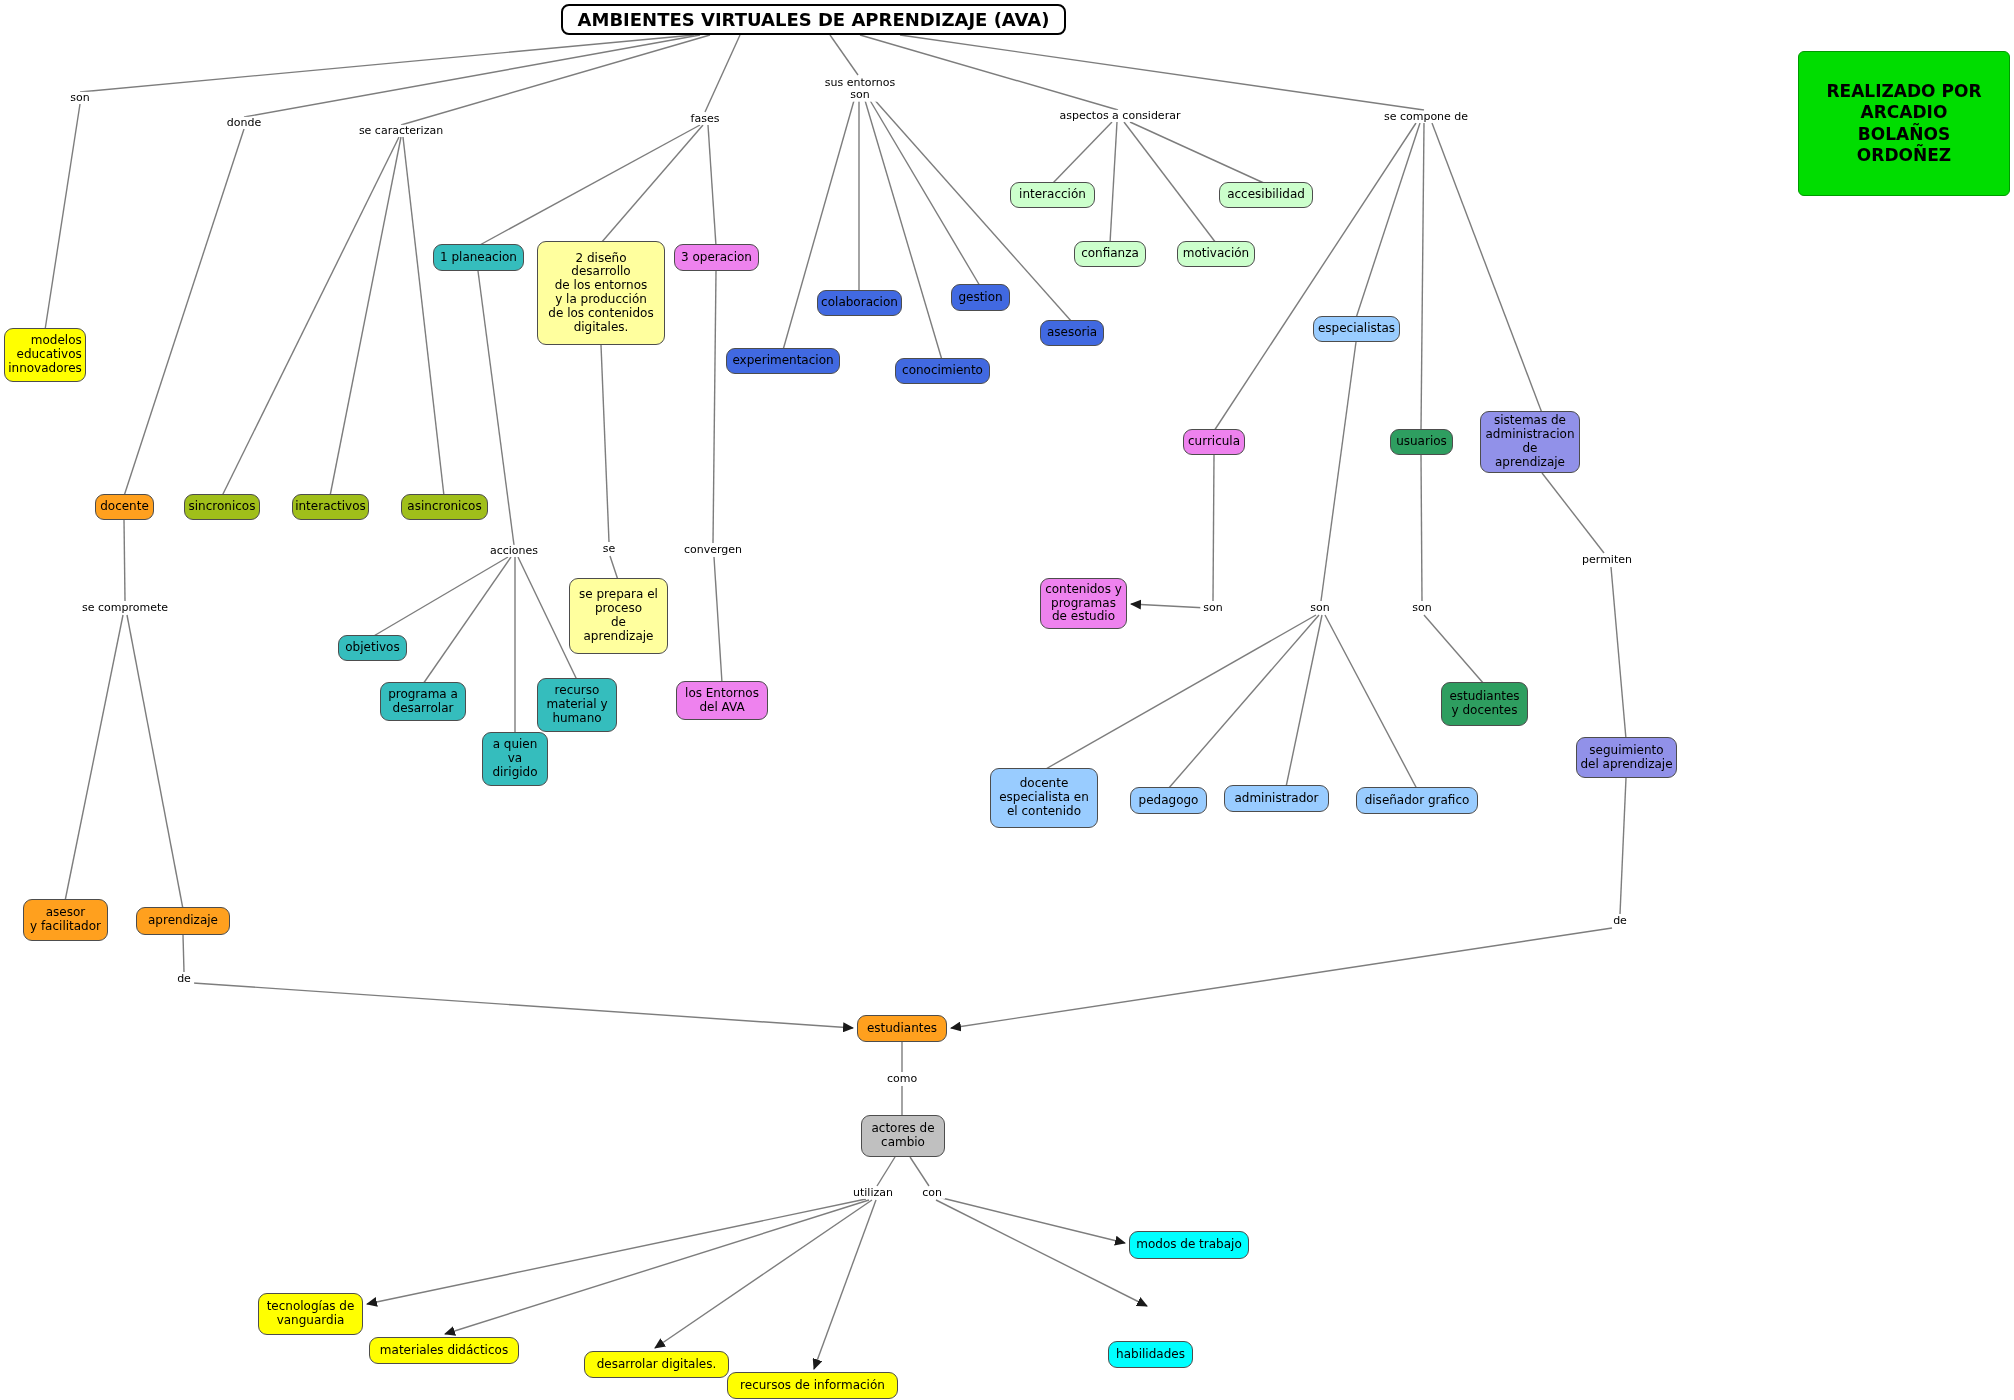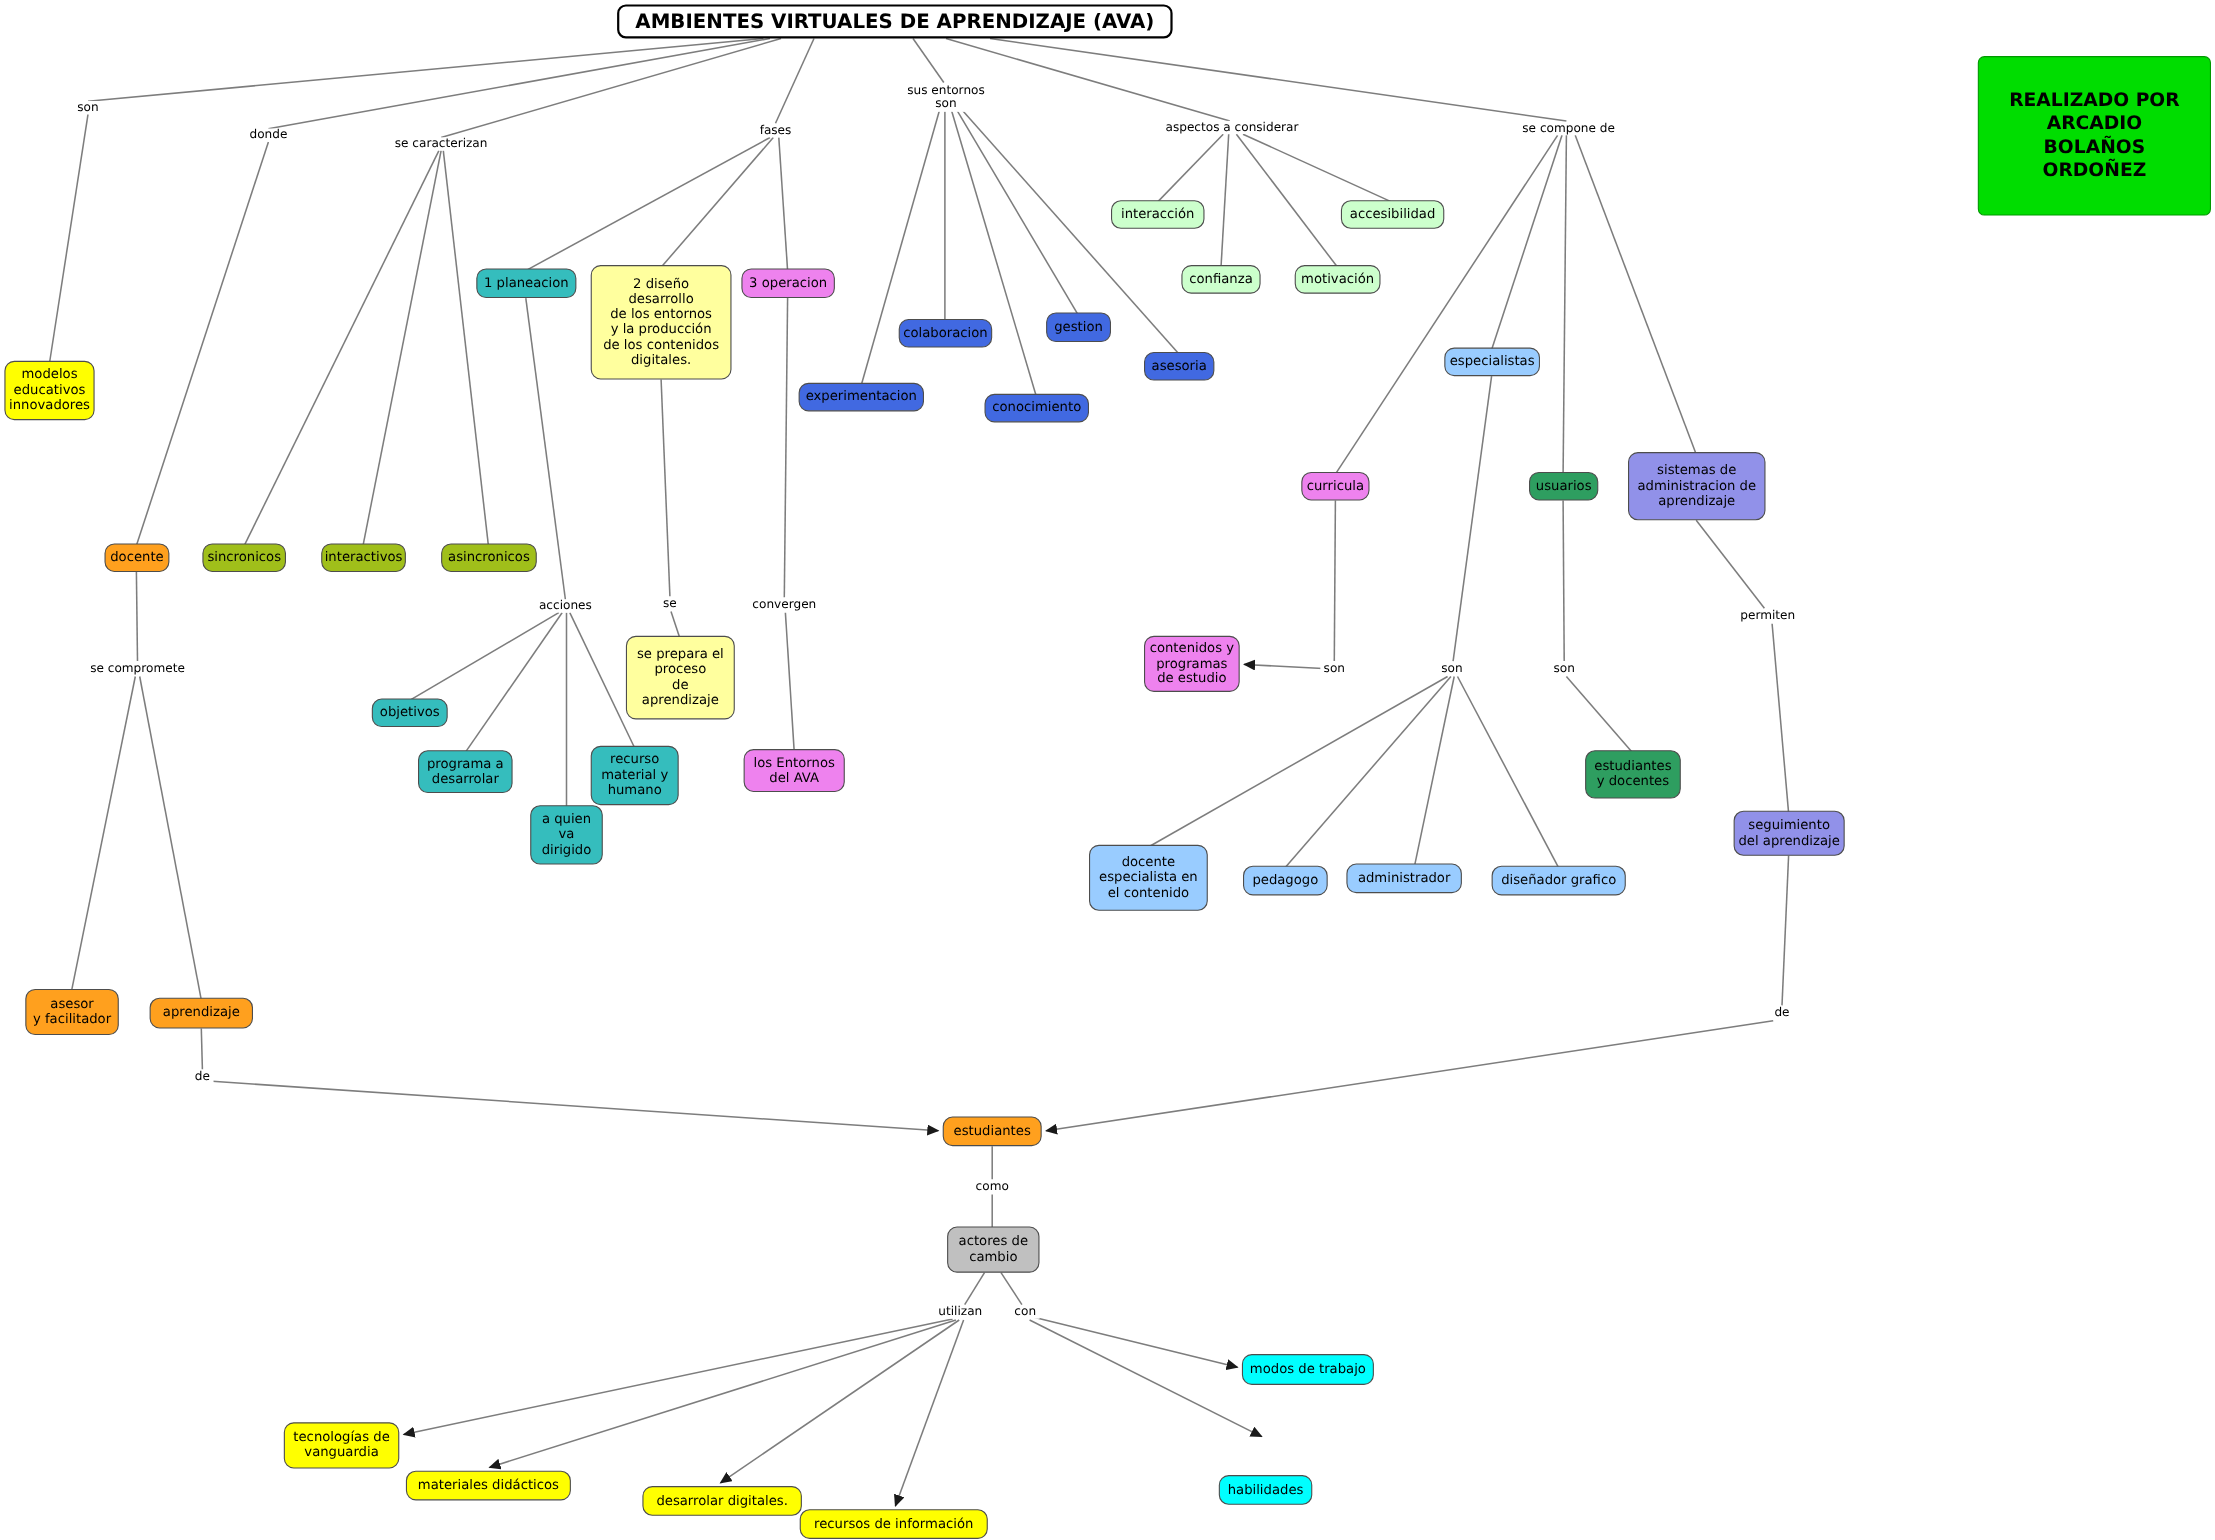--- a/index.html
+++ b/index.html
@@ -145,21 +145,21 @@
     </svg>
 
   <div id="title-node">AMBIENTES VIRTUALES DE APRENDIZAJE (AVA)</div>
 
   <div id="credit-box" style="background: rgb(0, 221, 0);">REALIZADO POR
 ARCADIO
 BOLAÑOS
 ORDOÑEZ</div>
 
   <div id="nodes-layer">
-      <div class="node" style="left: 4px; top: 328px; width: 82px; height: 54px; background: rgb(255, 255, 0);">modelos
+      <div class="node" style="left: 4px; top: 328px; width: 82px; height: 54px; background: rgb(255, 255, 0); text-align: right;">modelos
 educativos
 innovadores</div>
       <div class="node" style="left: 433px; top: 244px; width: 91px; height: 27px; background: rgb(53, 189, 189);">1 planeacion</div>
       <div class="node" style="left: 537px; top: 241px; width: 128px; height: 104px; background: rgb(255, 255, 158);">2 diseño
 desarrollo
 de los entornos
 y la producción
 de los contenidos
 digitales.</div>
       <div class="node" style="left: 674px; top: 244px; width: 85px; height: 27px; background: rgb(238, 130, 238);">3 operacion</div>
@@ -168,21 +168,21 @@
       <div class="node" style="left: 1074px; top: 241px; width: 72px; height: 26px; background: rgb(204, 255, 204);">confianza</div>
       <div class="node" style="left: 1177px; top: 241px; width: 78px; height: 26px; background: rgb(204, 255, 204);">motivación</div>
       <div class="node" style="left: 817px; top: 290px; width: 85px; height: 26px; background: rgb(65, 105, 225);">colaboracion</div>
       <div class="node" style="left: 951px; top: 284px; width: 59px; height: 27px; background: rgb(65, 105, 225);">gestion</div>
       <div class="node" style="left: 726px; top: 348px; width: 114px; height: 26px; background: rgb(65, 105, 225);">experimentacion</div>
       <div class="node" style="left: 895px; top: 358px; width: 95px; height: 26px; background: rgb(65, 105, 225);">conocimiento</div>
       <div class="node" style="left: 1040px; top: 320px; width: 64px; height: 26px; background: rgb(65, 105, 225);">asesoria</div>
       <div class="node" style="left: 1313px; top: 316px; width: 87px; height: 26px; background: rgb(153, 204, 255);">especialistas</div>
       <div class="node" style="left: 1183px; top: 429px; width: 62px; height: 26px; background: rgb(238, 130, 238);">curricula</div>
       <div class="node" style="left: 1390px; top: 429px; width: 63px; height: 26px; background: rgb(46, 158, 96);">usuarios</div>
-      <div class="node" style="left: 1480px; top: 411px; width: 125px; height: 62px; background: rgb(145, 145, 233);">sistemas de
+      <div class="node" style="left: 1480px; top: 411px; width: 100px; height: 62px; background: rgb(145, 145, 233);">sistemas de
 administracion de
 aprendizaje</div>
       <div class="node" style="left: 95px; top: 494px; width: 59px; height: 26px; background: rgb(255, 160, 30);">docente</div>
       <div class="node" style="left: 184px; top: 494px; width: 76px; height: 26px; background: rgb(160, 191, 26);">sincronicos</div>
       <div class="node" style="left: 292px; top: 494px; width: 77px; height: 26px; background: rgb(160, 191, 26);">interactivos</div>
       <div class="node" style="left: 401px; top: 494px; width: 87px; height: 26px; background: rgb(160, 191, 26);">asincronicos</div>
       <div class="node" style="left: 569px; top: 578px; width: 99px; height: 76px; background: rgb(255, 255, 158);">se prepara el
 proceso
 de
 aprendizaje</div>

